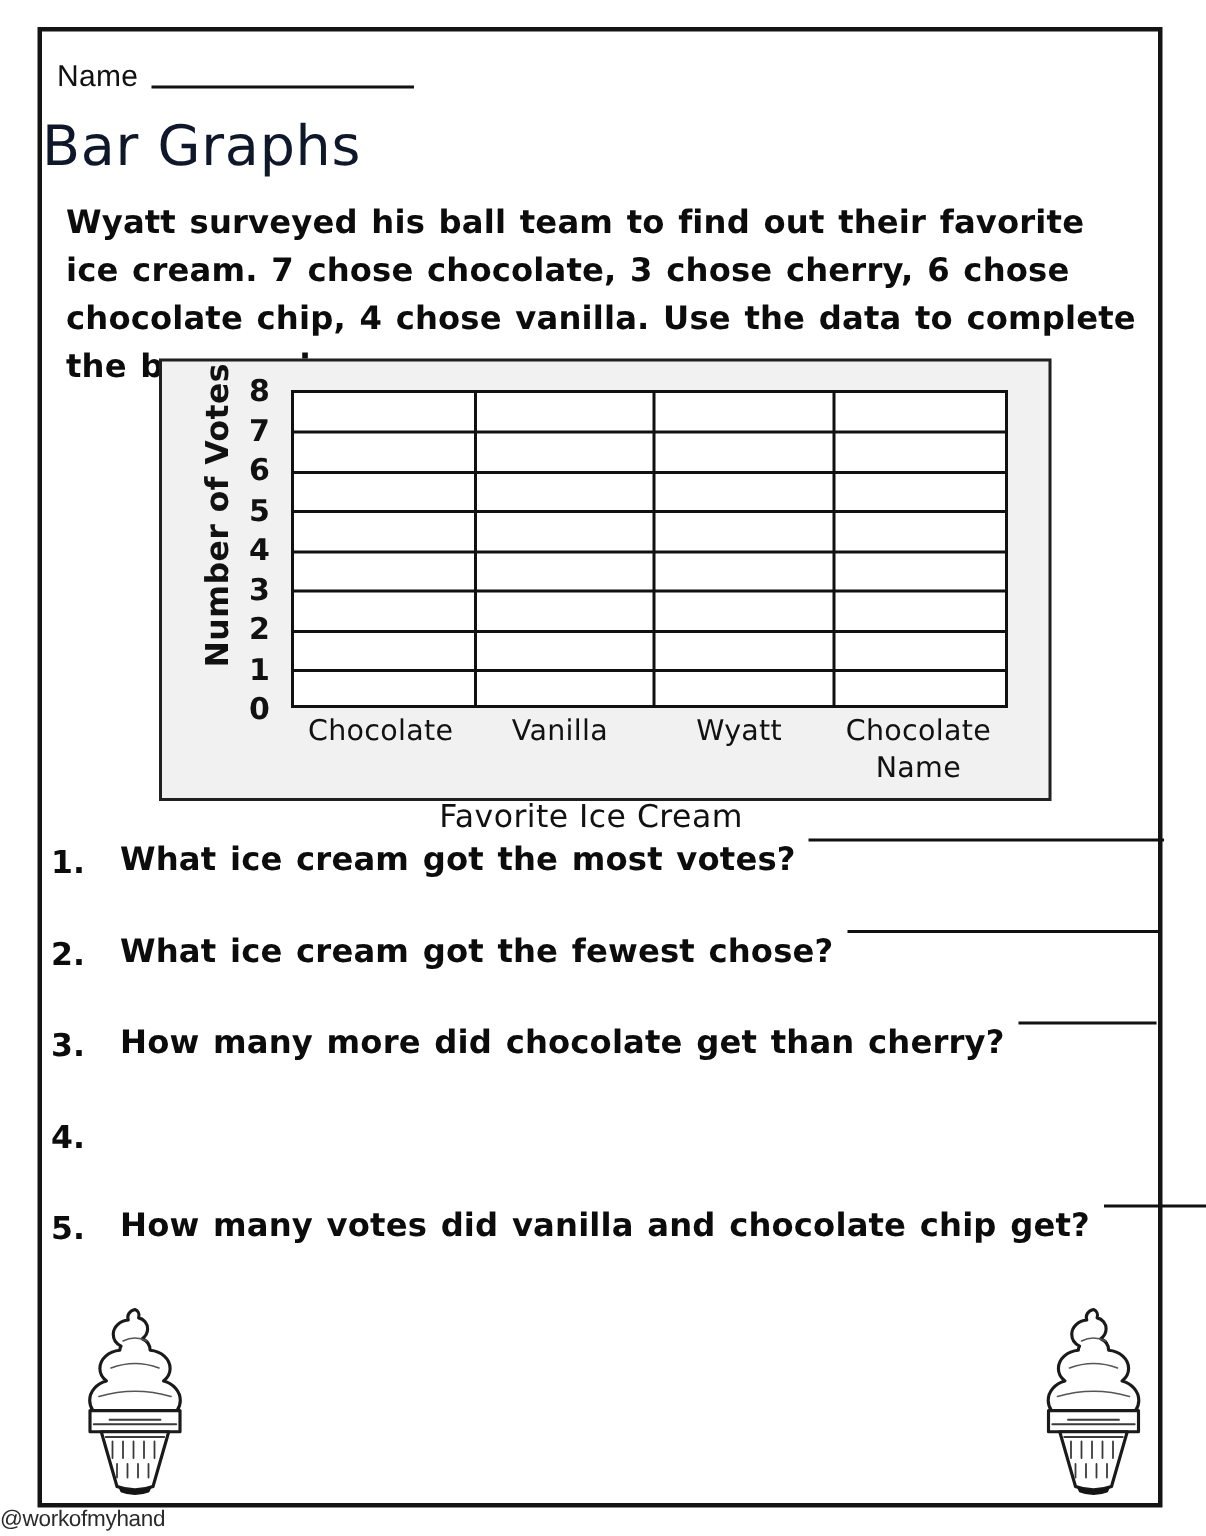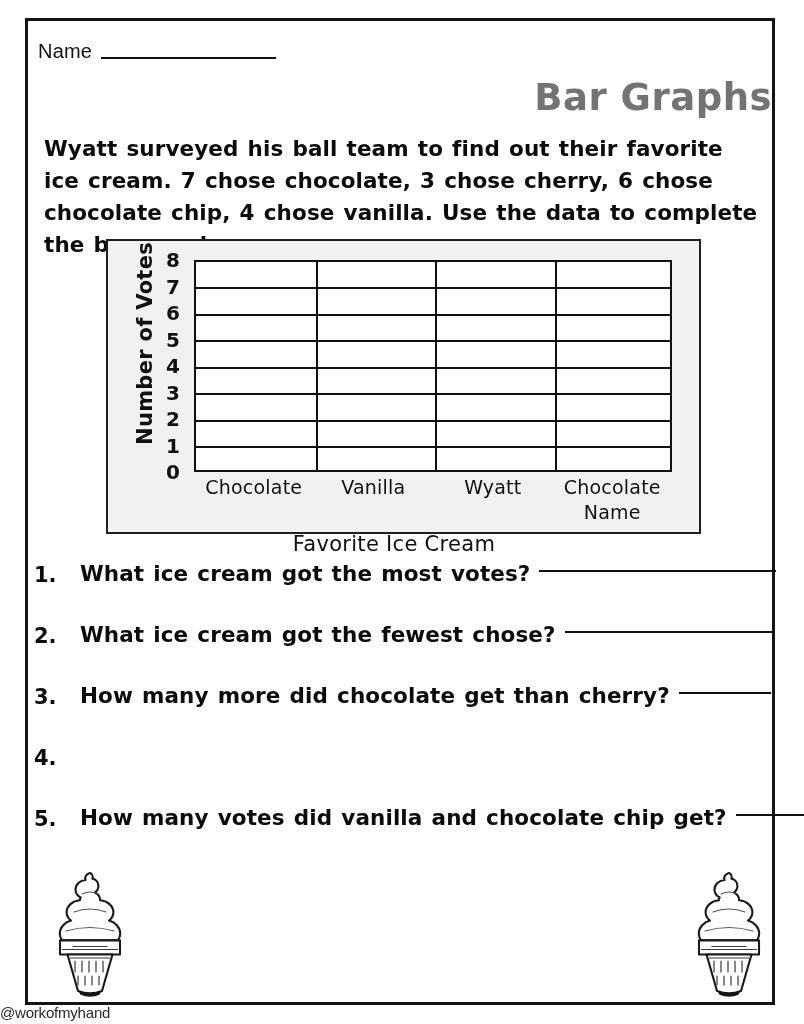--- a/index.html
+++ b/index.html
@@ -57,25 +57,25 @@
     border-bottom: 2.2px solid #111;
     margin-left: 9px;
     margin-bottom: 4px;
   }
 
   
   #worksheet-title {
     position: absolute;
     left: 0; right: 0;
     top: 55px;
-    text-align: right;
+    text-align: left;
     font-family: "DejaVu Sans", sans-serif;
     font-size: 37px;
-    font-weight: 700;
-    color: #737373;
+    font-weight: 400;
+    color: #0f172a;
     letter-spacing: 0.5px;
   }
 
   
   #prompt-paragraph {
     position: absolute;
     left: 16px;
     right: 12px;
     top: 112px;
     font-family: "DejaVu Sans", sans-serif;
@@ -221,21 +221,21 @@
     flex: 0 0 46px;
     font-family: "DejaVu Sans", sans-serif;
     font-size: 21px;
     font-weight: 600;
     color: #0c0c0c;
     padding-top: 2px;
   }
   .q-body {
     flex: 1 1 auto;
     display: flex;
-    align-items: center;
+    align-items: flex-start;
     white-space: nowrap;
   }
   .q-text {
     font-family: "DejaVu Sans", sans-serif;
     font-size: 21.5px;
     font-weight: 600;
     color: #0c0c0c;
     letter-spacing: 0.1px;
     word-spacing: 1.5px;
   }

